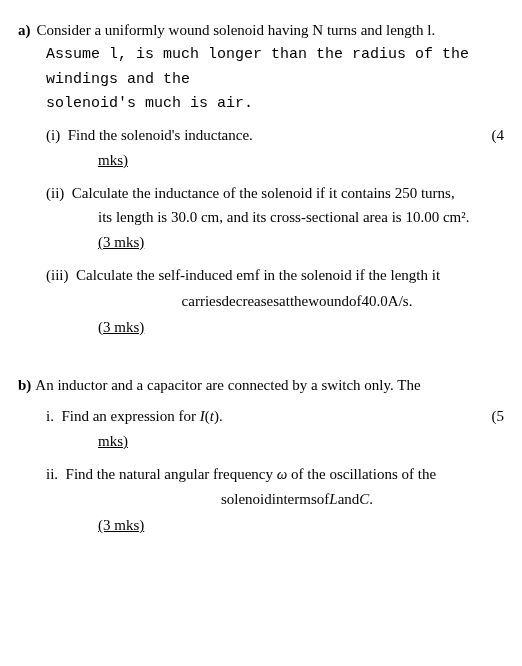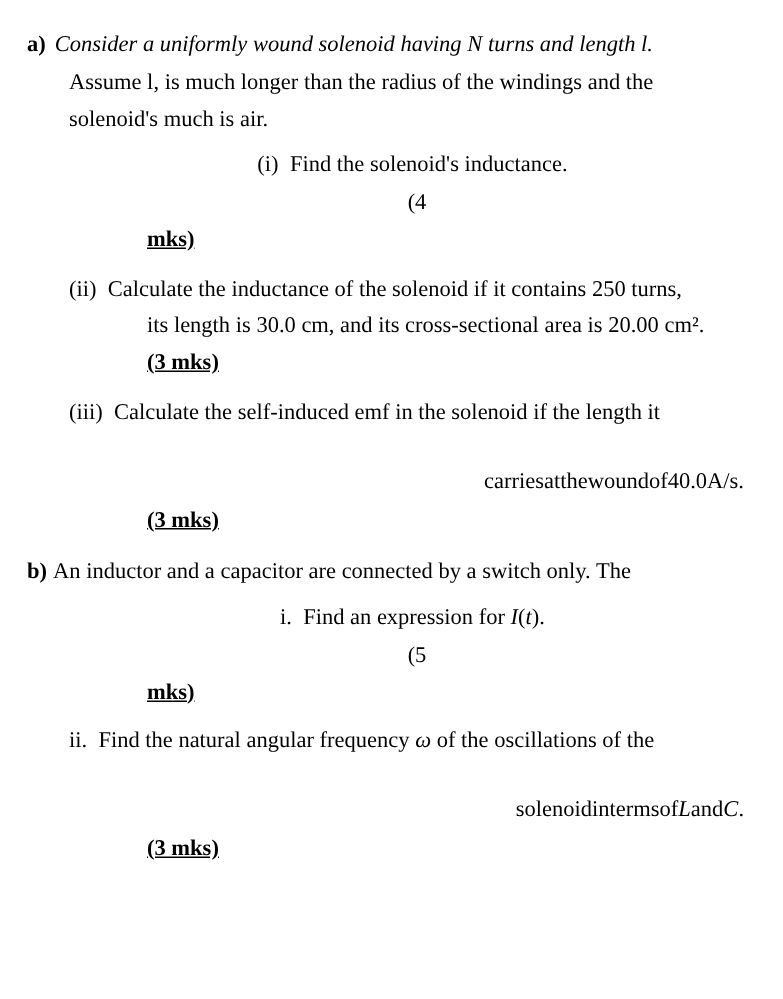--- a/index.html
+++ b/index.html
@@ -21,56 +21,55 @@
     }
     .part-label {
       font-weight: bold;
     }
     .line {
       display: block;
       line-height: 1.65;
     }
     .indent1 {
       padding-left: 28px;
+      font-family: Liberation Mono, monospace;
     }
     .marks {
-      font-weight: bold;
+      font-weight: normal;
       text-decoration: underline;
       display: inline;
     }
     .marks-line {
       padding-left: 52px;
       display: block;
       margin-bottom: 8px;
       line-height: 1.65;
     }
     .sub-question {
       padding-left: 28px;
       margin-bottom: 4px;
     }
     .question-row {
       display: flex;
-      align-items: center;
+      align-items: flex-end;
       line-height: 1.65;
-      flex-direction: column;
     }
     .question-text {
       flex: 1;
     }
     .right-mark {
       white-space: nowrap;
       padding-left: 6px;
     }
     .spread-line {
       display: flex;
-      justify-content: flex-end;
+      justify-content: center;
       padding-left: 52px;
       padding-right: 8px;
       line-height: 1.8;
-      margin-top: 20px;
     }
     em {
       font-style: italic;
     }
     .part-a-header {
       display: flex;
       align-items: baseline;
       line-height: 1.65;
     }
     .part-b-header {
@@ -79,68 +78,69 @@
       line-height: 1.65;
       margin-top: 8px;
     }
   </style>
 </head>
 <body>
 
 <div class="section">
   <div class="part-a-header">
     <span class="part-label">a)</span>
-    <span style="padding-left:6px;font-style:italic;">Consider a uniformly wound solenoid having N turns and length l.</span>
+    <span style="padding-left:6px;">Consider a uniformly wound solenoid having N turns and length l.</span>
   </div>
   <div class="indent1">
     <span class="line">Assume l, is much longer than the radius of the windings and the</span>
     <span class="line">solenoid's much is air.</span>
   </div>
 
   <div class="sub-question" style="margin-top:6px;">
     <div class="question-row">
       <span class="question-text">
         <span>(i)&nbsp;&nbsp;</span><span>Find the solenoid's inductance.</span>
       </span>
       <span class="right-mark">(4</span>
     </div>
     <div class="marks-line">
       <span class="marks">mks)</span>
     </div>
   </div>
 
   <div class="sub-question">
     <span class="line">(ii)&nbsp;&nbsp;<span>Calculate the inductance of the solenoid if it contains 250 turns,</span></span>
-    <span class="line" style="padding-left:52px;">its length is 30.0 cm, and its cross-sectional area is 20.00 cm².</span>
+    <span class="line" style="padding-left:52px;">its length is 30.0 cm, and its cross-sectional area is 10.00 cm².</span>
     <div class="marks-line">
       <span class="marks">(3 mks)</span>
     </div>
   </div>
 
   <div class="sub-question">
     <span class="line">(iii)&nbsp;&nbsp;<span>Calculate the self-induced emf in the solenoid if the length it</span></span>
     <div class="spread-line">
       <span>carries</span>
+      <span>decreases</span>
       <span>at</span>
       <span>the</span>
       <span>wound</span>
       <span>of</span>
       <span>40.0</span>
       <span>A/s.</span>
     </div>
     <div class="marks-line">
       <span class="marks">(3 mks)</span>
     </div>
   </div>
 </div>
 
 <div class="section">
   <div class="part-b-header">
     <span class="part-label">b)</span>
-    <span style="padding-left:4px;">An inductor and a capacitor are connected by a switch only. The</span>
+    <span style="padding-left:4px;margin-top:24px;">An inductor and a capacitor are connected by a switch only. The</span>
   </div>
 
   <div class="sub-question" style="margin-top:6px;">
     <div class="question-row">
       <span class="question-text">
         i.&nbsp;&nbsp;Find an expression for <em>I</em>(<em>t</em>).
       </span>
       <span class="right-mark">(5</span>
     </div>
     <div class="marks-line">

